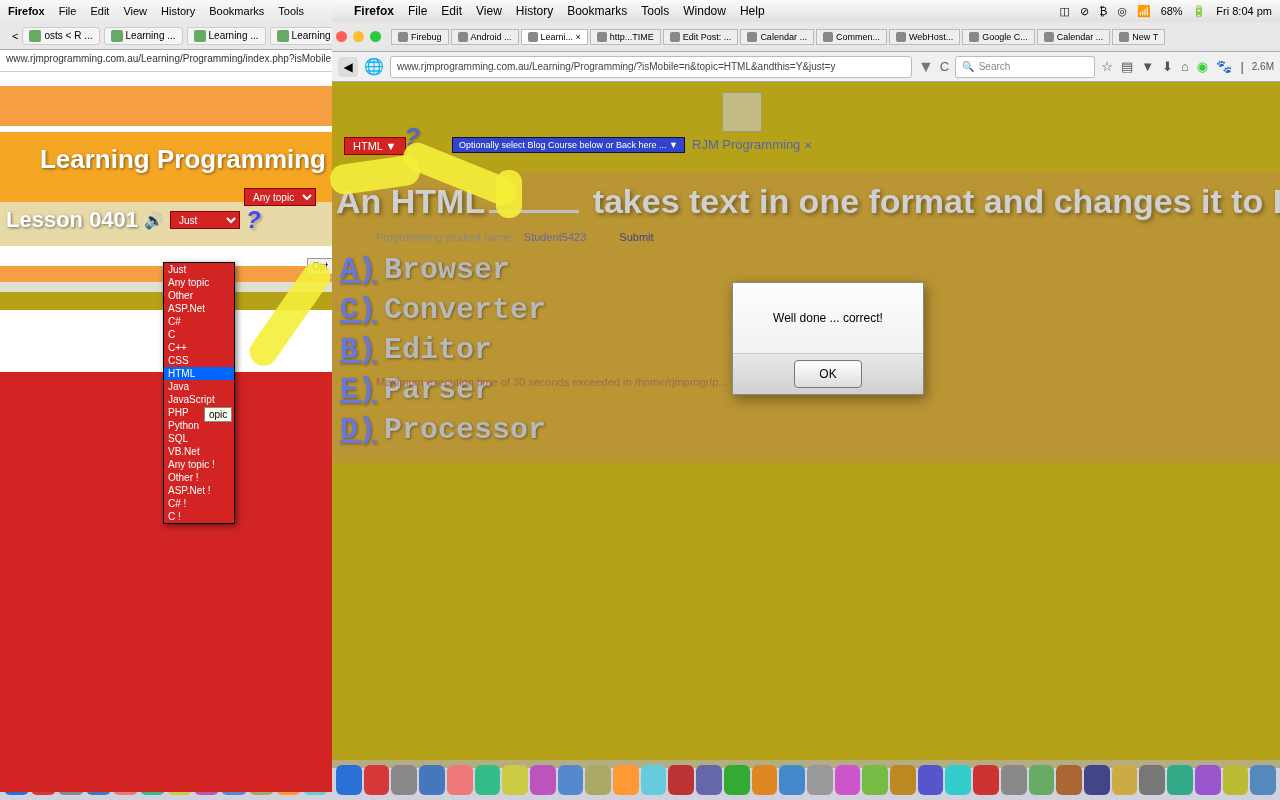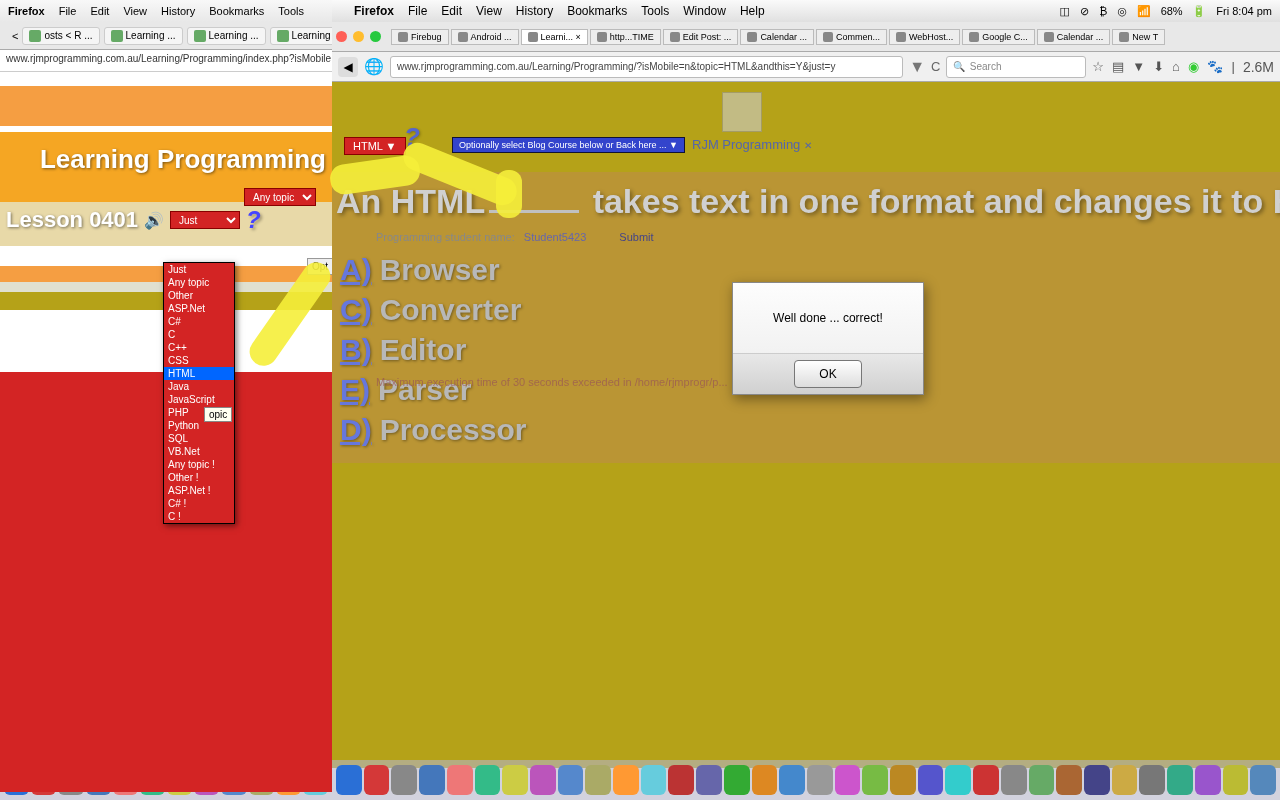--- a/index.html
+++ b/index.html
@@ -57,21 +57,21 @@
 .rjm-logo { position: absolute; left: 390px; top: 10px; width: 40px; height: 40px; background: #ccc; border: 1px solid #999; opacity: 0.6; }
 .rjm-text { position: absolute; left: 360px; top: 55px; color: #5566aa; font-size: 13px; }
 .html-badge { position: absolute; left: 12px; top: 55px; background: #d32424; color: #fff; font-size: 11px; padding: 2px 8px; border: 1px solid #800; }
 .qmark2 { position: absolute; left: 72px; top: 40px; color: #5566cc; font-size: 26px; font-weight: bold; font-style: italic; text-shadow: 1px 1px 3px rgba(0,0,0,0.3); }
 .blog-sel { position: absolute; left: 120px; top: 55px; background: #3344cc; color: #fff; font-size: 9px; padding: 2px 6px; border: 1px solid #113; }
 .question-area { position: absolute; left: 0; top: 90px; width: 948px; padding: 10px 4px; background: rgba(200,120,120,0.3); }
 .question { color: #d0d0d0; font-size: 34px; font-weight: bold; text-shadow: 2px 2px 4px rgba(0,0,0,0.4); white-space: nowrap; }
 .blank-line { border-bottom: 3px solid #c0c0c0; display: inline-block; width: 90px; margin: 0 4px; }
 .student-row { font-size: 11px; color: #888; margin: 10px 0 10px 40px; }
 .answers { margin-left: 4px; }
-.answer { color: #b8b8b8; font-size: 30px; font-weight: bold; text-shadow: 1px 1px 3px rgba(0,0,0,0.4); margin: 6px 0; }
+.answer { color: #b8b8b8; font-size: 30px; font-weight: bold; text-shadow: 1px 1px 3px rgba(0,0,0,0.4); margin: 6px 0; font-family: Liberation Mono, monospace; }
 .answer .letter { text-decoration: underline; color: #6677dd; margin-right: 8px; }
 .error-text { position: absolute; left: 44px; top: 294px; font-size: 11px; color: #955; opacity: 0.7; }
 .dialog { position: absolute; left: 400px; top: 200px; width: 192px; background: linear-gradient(#fdfdfd, #ebebeb); border: 1px solid #888; box-shadow: 2px 4px 12px rgba(0,0,0,0.4); z-index: 100; }
 .dialog-body { padding: 28px 12px; text-align: center; font-size: 12px; }
 .dialog-footer { background: linear-gradient(#e8e8e8, #d0d0d0); padding: 6px; text-align: center; border-top: 1px solid #ccc; }
 .dialog-btn { background: linear-gradient(#fff, #ddd); border: 1px solid #777; border-radius: 4px; padding: 6px 24px; font-size: 12px; }
 
 
 .yellow-blob { position: absolute; background: #f5ee3a; opacity: 0.9; z-index: 80; border-radius: 50%; }
 .arrow-line { position: absolute; background: #f5ee3a; opacity: 0.9; }
@@ -258,21 +258,21 @@
     </div>
     <div class="toolbar-icons">
       <span>☆</span>
       <span>▤</span>
       <span>▼</span>
       <span>⬇</span>
       <span>⌂</span>
       <span style="color:#3c3">◉</span>
       <span>🐾</span>
       <span>|</span>
-      <span style="font-size:14px">2.6M</span>
+      <span style="font-size:10px">2.6M</span>
     </div>
   </div>
   <div class="right-content">
     <div class="rjm-logo"></div>
     <div class="rjm-text"><span>RJM Programming</span> <span style="font-size:10px">✕</span></div>
     <div class="html-badge"><span>HTML</span> ▼</div>
     <div class="qmark2">?</div>
     <div class="blog-sel"><span>Optionally select Blog Course below or Back here ...</span> ▼</div>
 
     <div class="question-area">

